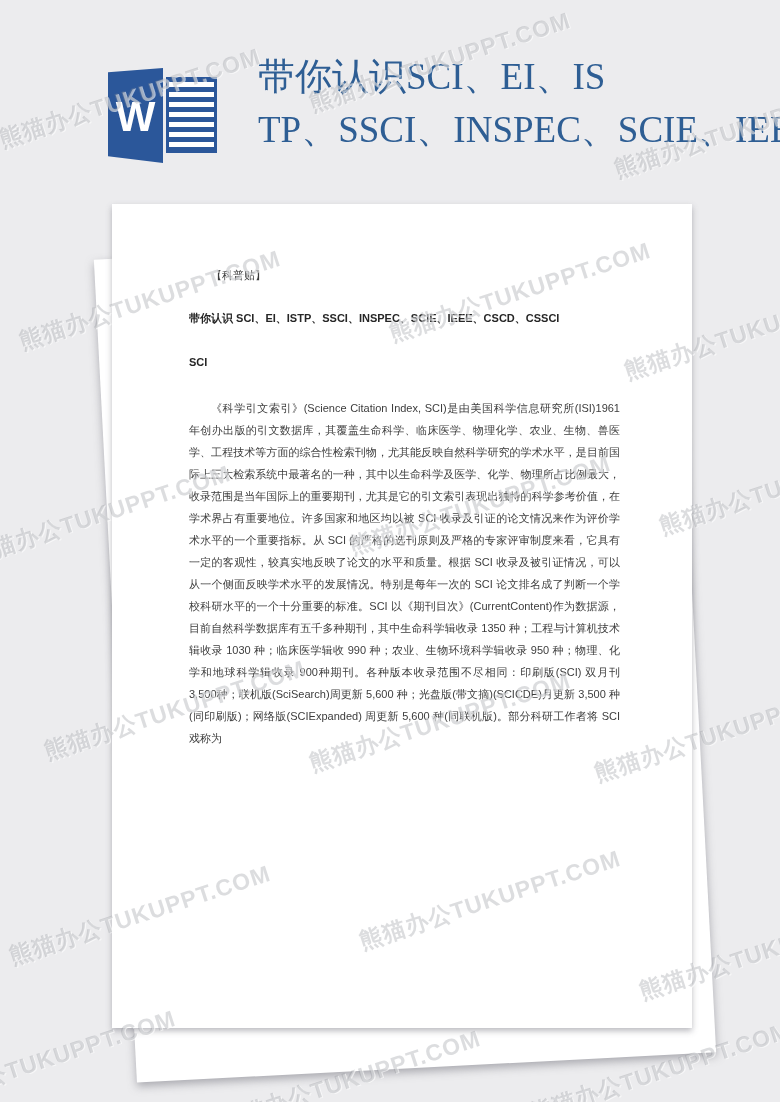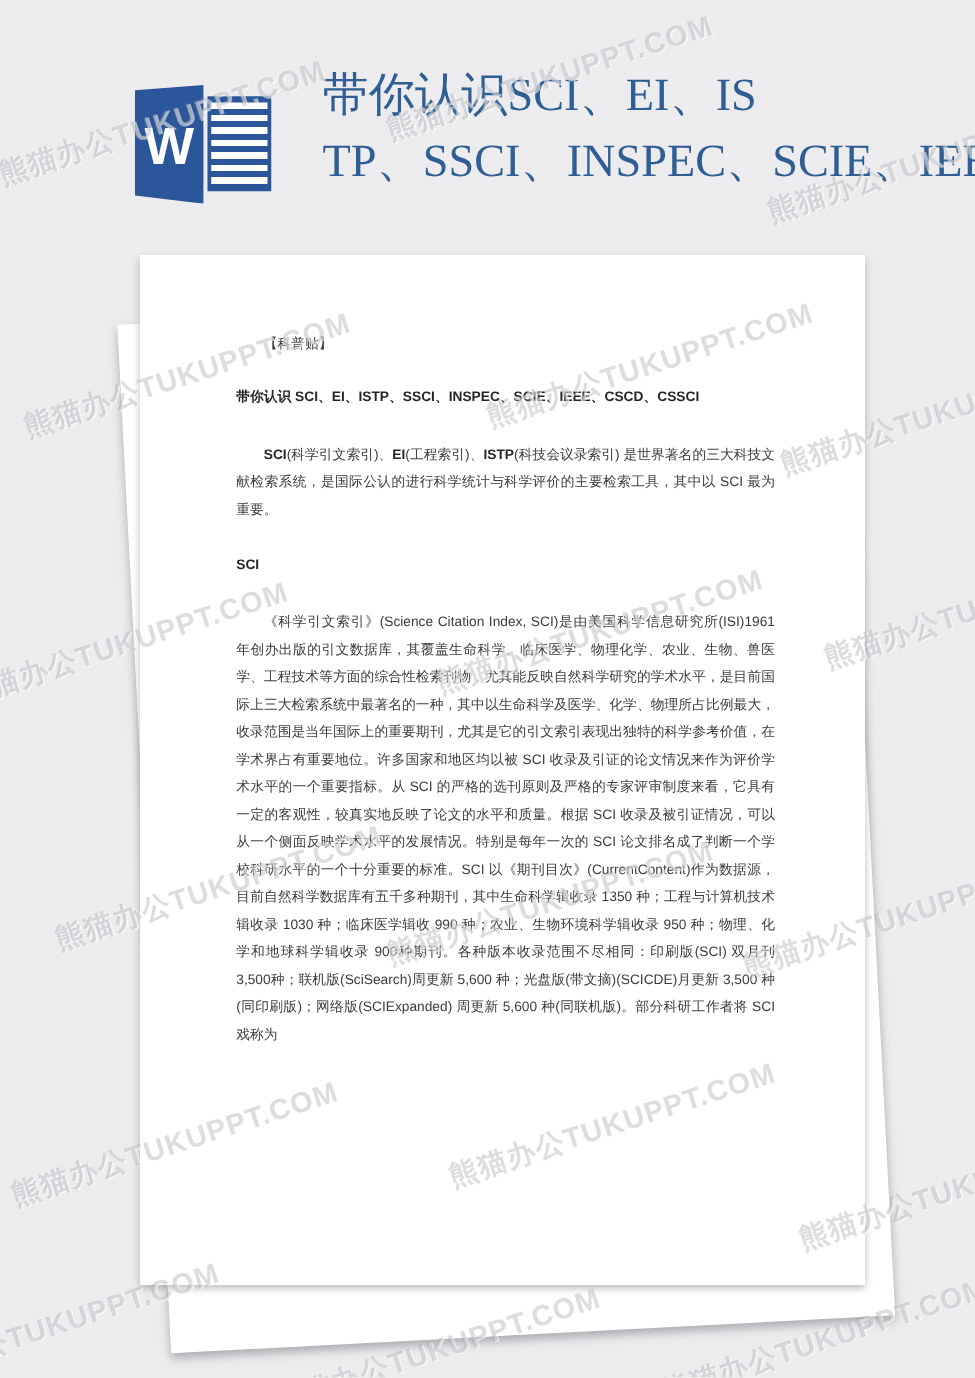--- a/index.html
+++ b/index.html
@@ -67,21 +67,20 @@
   <div class="header-title">
     <div>带你认识SCI、EI、IS</div>
     <div>TP、SSCI、INSPEC、SCIE、IEEE、</div>
   </div>
 
   <div class="page back-page"></div>
 
   <div class="page front-page">
     <div class="notice">【科普贴】</div>
     <div class="doc-title">带你认识 SCI、EI、ISTP、SSCI、INSPEC、SCIE、IEEE、CSCD、CSSCI</div>
-    <p class="para p1"><b>SCI</b><span>(科学引文索引)、</span><b>EI</b><span>(工程索引)、</span><b>ISTP</b><span>(科技会议录索引) 是世界著名的三大科技文献检索系统，是国际公认的进行科学统计与科学评价的主要检索工具，其中以 SCI 最为重要。</span></p>
     <div class="h-sci">SCI</div>
     <p class="para p2">《科学引文索引》(Science Citation Index, SCI)是由美国科学信息研究所(ISI)1961 年创办出版的引文数据库，其覆盖生命科学、临床医学、物理化学、农业、生物、兽医学、工程技术等方面的综合性检索刊物，尤其能反映自然科学研究的学术水平，是目前国际上三大检索系统中最著名的一种，其中以生命科学及医学、化学、物理所占比例最大，收录范围是当年国际上的重要期刊，尤其是它的引文索引表现出独特的科学参考价值，在学术界占有重要地位。许多国家和地区均以被 SCI 收录及引证的论文情况来作为评价学术水平的一个重要指标。从 SCI 的严格的选刊原则及严格的专家评审制度来看，它具有一定的客观性，较真实地反映了论文的水平和质量。根据 SCI 收录及被引证情况，可以从一个侧面反映学术水平的发展情况。特别是每年一次的 SCI 论文排名成了判断一个学校科研水平的一个十分重要的标准。SCI 以《期刊目次》(CurrentContent)作为数据源，目前自然科学数据库有五千多种期刊，其中生命科学辑收录 1350 种；工程与计算机技术辑收录 1030 种；临床医学辑收 990 种；农业、生物环境科学辑收录 950 种；物理、化学和地球科学辑收录 900种期刊。各种版本收录范围不尽相同：印刷版(SCI) 双月刊 3,500种；联机版(SciSearch)周更新 5,600 种；光盘版(带文摘)(SCICDE)月更新 3,500 种(同印刷版)；网络版(SCIExpanded) 周更新 5,600 种(同联机版)。部分科研工作者将 SCI 戏称为</p>
   </div>
 
   <div class="watermark-layer">
     <span class="wm" style="left:130px;top:98px">熊猫办公TUKUPPT.COM</span>
     <span class="wm" style="left:745px;top:128px">熊猫办公TUKUPPT.COM</span>
     <span class="wm" style="left:440px;top:62px">熊猫办公TUKUPPT.COM</span>
     <span class="wm" style="left:150px;top:300px">熊猫办公TUKUPPT.COM</span>
     <span class="wm" style="left:520px;top:292px">熊猫办公TUKUPPT.COM</span>

